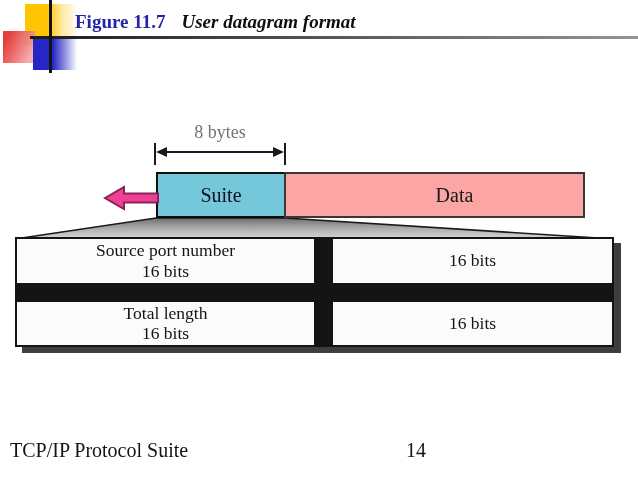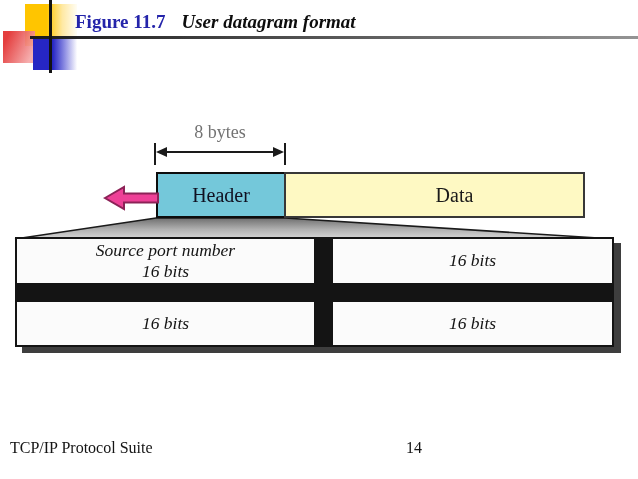--- a/index.html
+++ b/index.html
@@ -30,36 +30,36 @@
   .measure-label{left:150px;top:122px;width:140px;text-align:center;
     font-size:18px;color:#737373;}
   .measure-svg{left:150px;top:140px;}
 
   
   .box{box-sizing:border-box;display:flex;align-items:center;justify-content:center;
     font-size:20px;color:#101020;}
   .header-box{left:156px;top:172px;width:130px;height:46px;
     background:var(--header-fill);border:2px solid #0d0d0d;}
   .data-box{left:284px;top:172px;width:301px;height:46px;
-    background:#fef9c3;border:2px solid #383838;color:#1a1a1a;padding-left:40px;}
+    background:#fca5a5;border:2px solid #383838;color:#1a1a1a;padding-left:40px;}
 
   .arrow-svg{left:100px;top:182px;}
   .funnel-svg{left:10px;top:216px;}
 
   
   .dgram-table{left:15px;top:237px;width:599px;height:110px;box-sizing:border-box;
     display:grid;grid-template-columns:297px 1fr;grid-template-rows:1fr 1fr;gap:19px;
     background:#141414;border:2px solid #141414;
-    box-shadow:7px 6px 0 0 var(--table-shadow);font-style:italic;}
+    box-shadow:7px 6px 0 0 var(--table-shadow);}
   .cell{background:#fbfbfb;display:flex;flex-direction:column;
     align-items:center;justify-content:center;line-height:1.18;font-size:17.5px;color:#141414;}
 
   
-  .footer-left{left:10px;top:439px;font-size:16px;color:#141414;text-align:right;}
-  .page-number{left:406px;top:439px;font-size:16px;color:#141414;}
+  .footer-left{left:10px;top:439px;font-size:20px;color:#141414;text-align:right;}
+  .page-number{left:406px;top:439px;font-size:20px;color:#141414;}
 </style>
 </head>
 <body>
 
 <div class="page">
 
   <div class="deco">
     <div class="sq sq-yellow"></div>
     <div class="sq sq-red"></div>
     <div class="sq sq-blue"></div>
@@ -85,39 +85,40 @@
       <linearGradient id="funnelGrad" x1="0" y1="0" x2="0" y2="1">
         <stop offset="0" stop-color="#6f6f6f"></stop>
         <stop offset="0.55" stop-color="#b2b2b2"></stop>
         <stop offset="1" stop-color="#d8d8d8"></stop>
       </linearGradient>
     </defs>
     <polygon points="146,2 275,2 604,23 5,23" fill="url(#funnelGrad)" stroke="#1a1a1a" stroke-width="1.6"></polygon>
   </svg>
 
   <div class="abs box header-box">
-    <span>Header</span>
+    <span>Suite</span>
   </div>
   <div class="abs box data-box">
     <span>Data</span>
   </div>
 
   <svg class="abs arrow-svg" width="62" height="32" viewBox="0 0 62 32">
     <polygon points="5,16 24,5 24,11.5 58,11.5 58,20.5 24,20.5 24,27" style="fill:var(--arrow-fill);stroke:var(--arrow-outline);" stroke-width="2" stroke-linejoin="miter"></polygon>
   </svg>
 
   <div class="abs dgram-table">
     <div class="cell">
       <div>Source port number</div>
       <div>16 bits</div>
     </div>
     <div class="cell">
       <div>16 bits</div>
     </div>
     <div class="cell">
+      <div>Total length</div>
       <div>16 bits</div>
     </div>
     <div class="cell">
       <div>16 bits</div>
     </div>
   </div>
 
   <div class="abs footer-left">TCP/IP Protocol Suite</div>
   <div class="abs page-number">14</div>
 

